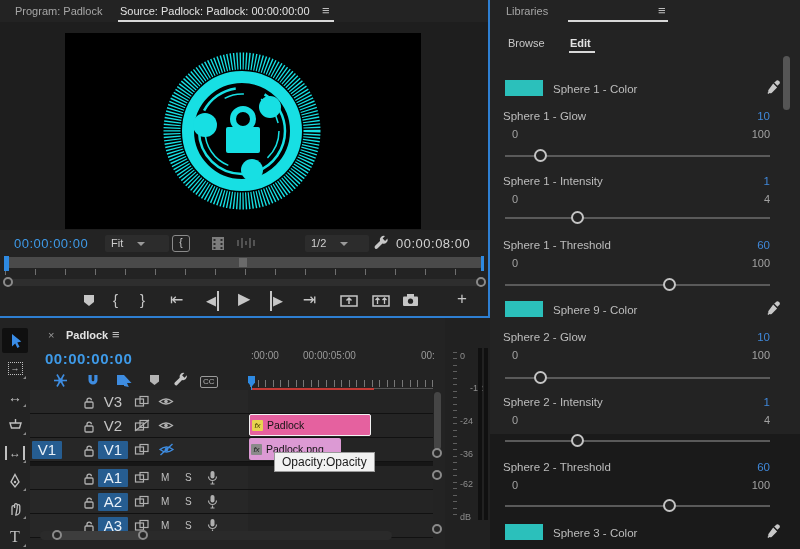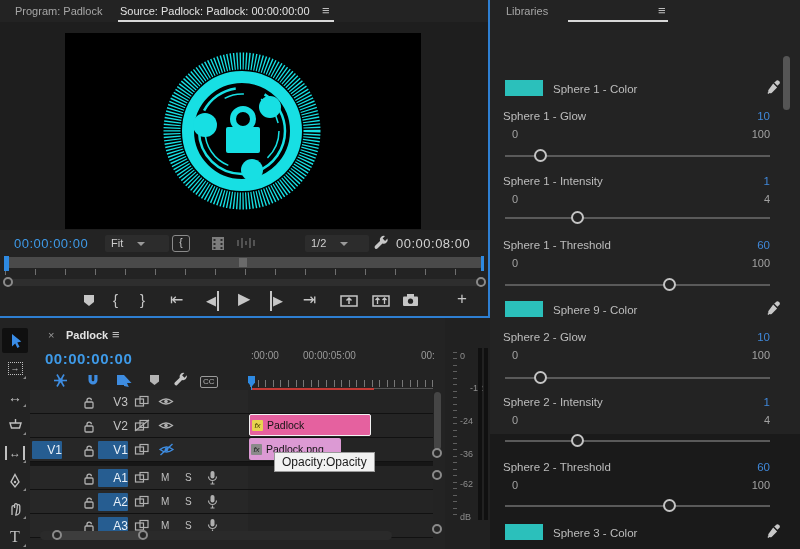--- a/index.html
+++ b/index.html
@@ -61,21 +61,21 @@
   .tool-active{background:#101010;border-radius:2px;}
 
   #timeline{left:30px;top:318px;width:415px;height:231px;background:#232323;border-right:1px solid #3a3a3a;}
   .tl-tabbar{height:26px;line-height:26px;color:#c8c8c8;}
   .tl-tc{color:#3e9ae8;font-size:15px;font-weight:bold;letter-spacing:.5px;}
   .ccbox{border:1px solid #9a9a9a;border-radius:2px;font-size:8px;padding:0 2px;color:#b0b0b0;line-height:10px;}
   .rlabel{color:#9a9a9a;font-size:10px;}
   #ruler-ticks{background:repeating-linear-gradient(90deg,#777 0 1px,transparent 1px 7.6px);height:7px;}
   .trackrow{left:0;width:403px;height:24px;background:#272727;border-bottom:1px solid #111;box-sizing:border-box;}
   .trk-content{position:absolute;left:218px;top:0;width:185px;height:23px;background:#242424;}
-  .tbox{width:30px;height:18px;line-height:18px;text-align:right;font-size:12px;color:#c4c4c4;}
+  .tbox{width:30px;height:18px;line-height:18px;text-align:center;font-size:15px;color:#c4c4c4;}
   .tbox-blue{background:#265d91;color:#e8f0f8;border-radius:1px;}
   .ms{font-size:10px;color:#c0c0c0;}
   .clip{height:22px;border-radius:2px;font-size:10.5px;color:#141414;display:flex;align-items:center;gap:4px;box-sizing:border-box;}
   .fxbadge{width:11px;height:11px;margin-left:2px;border-radius:1px;font-style:italic;font-size:8px;
            line-height:11px;text-align:center;flex:0 0 auto;}
   #tooltip{background:#f2f2f2;border:1px solid #9a9a9a;color:#1a1a1a;font-size:12px;
            padding:2px 7px;white-space:nowrap;z-index:30;}
   .playhead-line{width:1px;background:#2e8ae2;}
 
   #meters{left:445px;top:318px;width:45px;height:231px;background:#212121;}
@@ -192,20 +192,25 @@
       <span class="abs trico" style="left:457px;top:-1px;font-size:17px;">+</span>
     </div>
   </div>
 
   <div id="egpanel" class="abs">
     <div class="tabbar abs" style="left:0;top:0;width:310px;">
       <span class="abs txt" style="left:16px;">Libraries</span>
       <span class="abs menu-icon" style="left:168px;">≡</span>
       <div class="abs tab-underline" style="left:78px;top:20px;width:100px;"></div>
     </div>
+    <div class="abs" style="left:0;top:32px;width:310px;height:22px;line-height:22px;">
+      <span class="abs txt" style="left:18px;">Browse</span>
+      <span class="abs txt tab-active" style="left:80px;font-weight:bold;">Edit</span>
+      <div class="abs tab-underline" style="left:79px;top:19px;width:26px;"></div>
+    </div>
     <div id="eg-scroll" class="abs" style="left:293px;"></div>
 
     <div class="abs swatch" style="left:15px;top:80px;"></div>
     <span class="abs txt egl" style="left:63px;top:83px;">Sphere 1 - Color</span>
     <svg class="abs" style="left:276px;top:80px;" width="15" height="15">
       <path d="M9.8 1.2 a2.3 2.3 0 0 1 3.9 2.3 l-2.3 2.3 -3.2-3.2 z" fill="#c8c8c8"></path>
       <path d="M7.2 3.6 l3.9 3.9 -5.2 5.2 c-.6.6-1.7.8-2.5.4 l-1 1 -1-1 1-1 c-.4-.8-.2-1.9.4-2.5 z" fill="#c8c8c8"></path>
     </svg>
 
     <span class="abs txt egl" style="left:13px;top:110px;">Sphere 1 - Glow</span>

